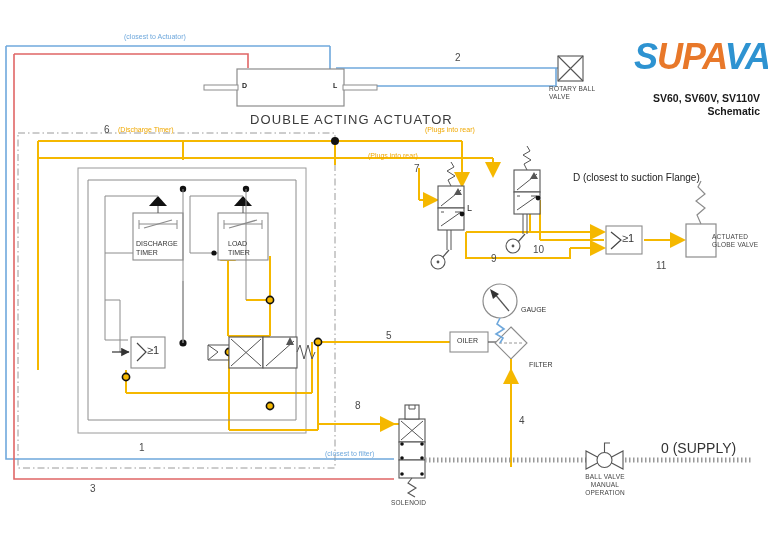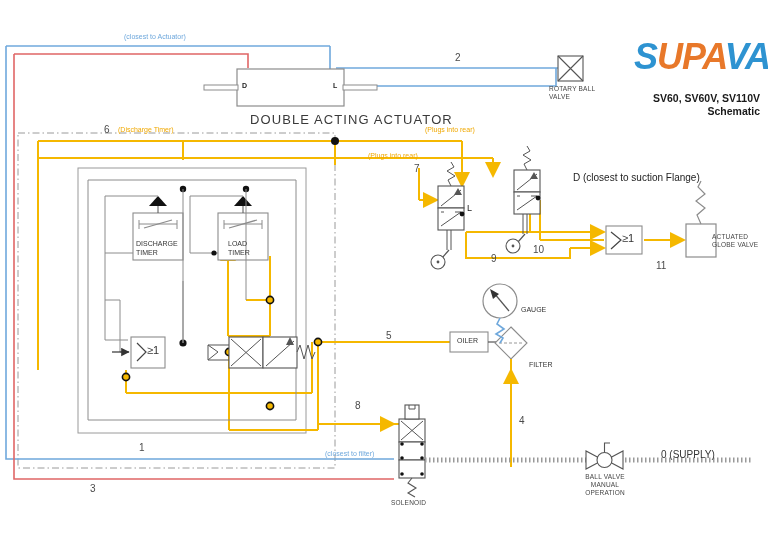--- a/index.html
+++ b/index.html
@@ -333,21 +333,21 @@
   </div>
 
   <div class="lbl blacksm" style="left:467px;top:203px;font-size:9px;">L</div>
 
   <div class="lbl bbl" style="left:124px;top:33px;">(closest to Actuator)</div>
   <div class="lbl bbl" style="left:325px;top:450px;">(closest to filter)</div>
   <div class="lbl ybl" style="left:118px;top:126px;">(Discharge Timer)</div>
   <div class="lbl ybl" style="left:425px;top:126px;">(Plugs into rear)</div>
   <div class="lbl ybl" style="left:368px;top:152px;">(Plugs into rear)</div>
   <div class="lbl blacksm" style="left:533px;top:172px;font-size:10px;padding-left:40px;">D (closest to suction Flange)</div>
-  <div class="lbl" style="left:661px;top:449px;font-size:10px;color:#333;">0 (SUPPLY)</div>
+  <div class="lbl" style="left:661px;top:440px;font-size:14px;color:#333;">0 (SUPPLY)</div>
 
   <div class="lbl num" style="left:139px;top:442px;">1</div>
   <div class="lbl num" style="left:455px;top:52px;">2</div>
   <div class="lbl num" style="left:90px;top:483px;">3</div>
   <div class="lbl num" style="left:519px;top:415px;">4</div>
   <div class="lbl num" style="left:386px;top:330px;">5</div>
   <div class="lbl num" style="left:104px;top:124px;">6</div>
   <div class="lbl num" style="left:414px;top:163px;">7</div>
   <div class="lbl num" style="left:355px;top:400px;">8</div>
   <div class="lbl num" style="left:491px;top:253px;">9</div>

